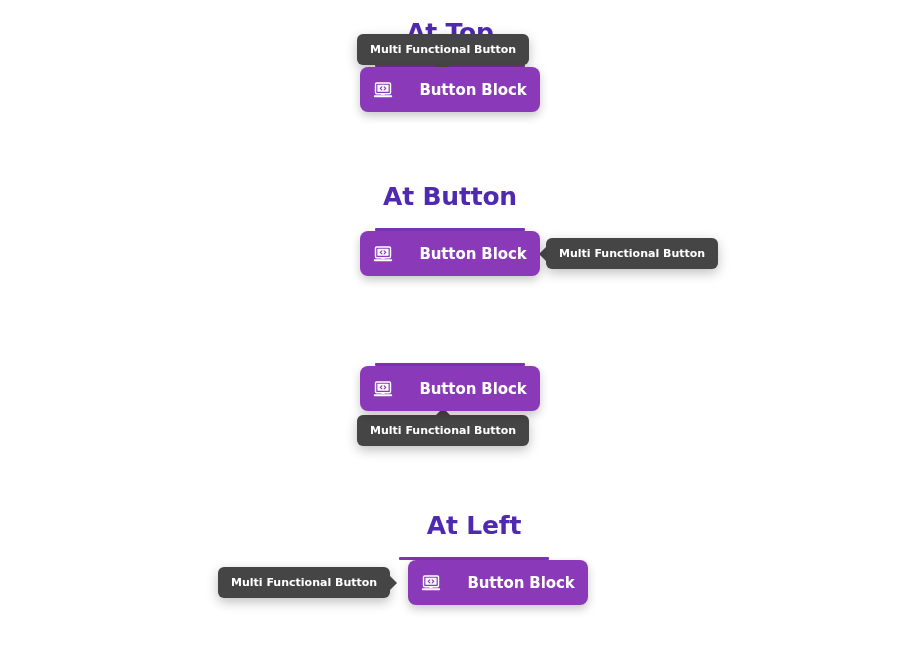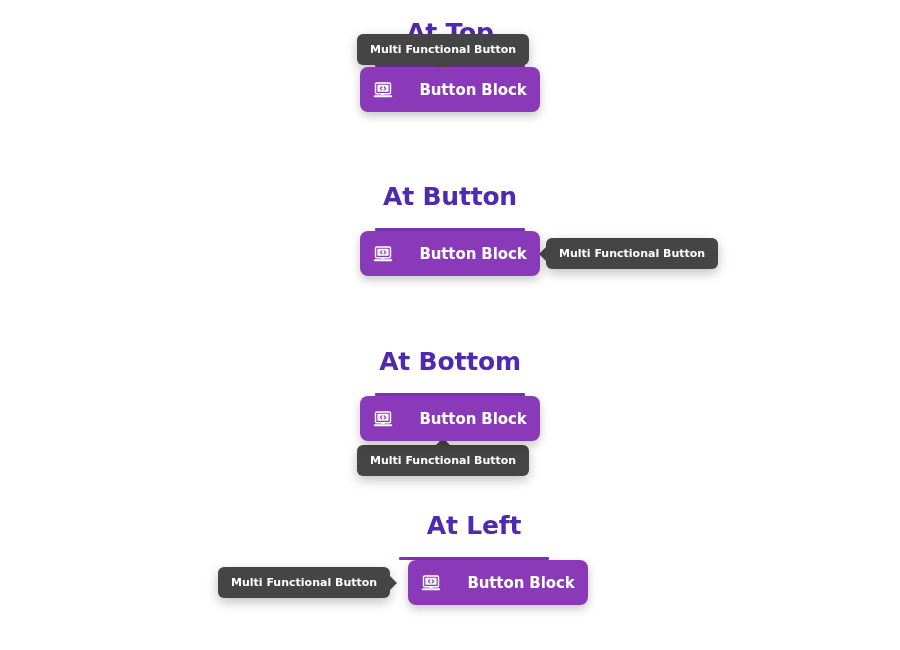--- a/index.html
+++ b/index.html
@@ -221,21 +221,20 @@
             <rect x="1" y="18.2" width="22" height="2.4" rx="1.1" fill="#ffffff"></rect>
             <rect x="10" y="16.3" width="4" height="1.6" fill="#ffffff"></rect>
           </svg>
         </span>
         <span class="btn-label">Button Block</span>
       </button>
     </div>
   </div>
 
   <div class="section" id="sec-bottom">
-    <div class="heading">At Bottom</div>
     <div class="divider"></div>
     <div class="row">
       <div class="tip pos-bottom">
         <span>Multi Functional Button</span>
       </div>
       <button class="btn">
         <span class="icon-wrap">
           <svg class="laptop-icon" viewBox="0 0 24 24" aria-hidden="true">
             <rect x="3" y="3.5" width="18" height="13" rx="1.4" fill="none" stroke="#ffffff" stroke-width="1.7"></rect>
             <rect x="5.3" y="5.8" width="13.4" height="8.4" rx="0.7" fill="#ffffff"></rect>

